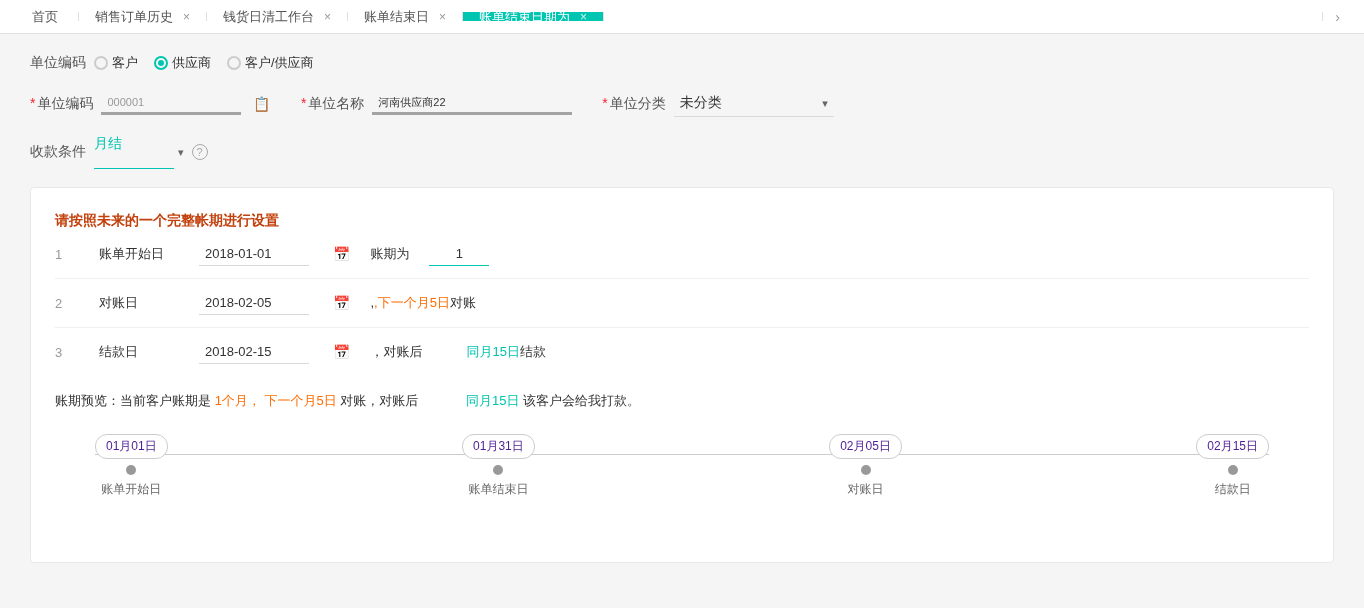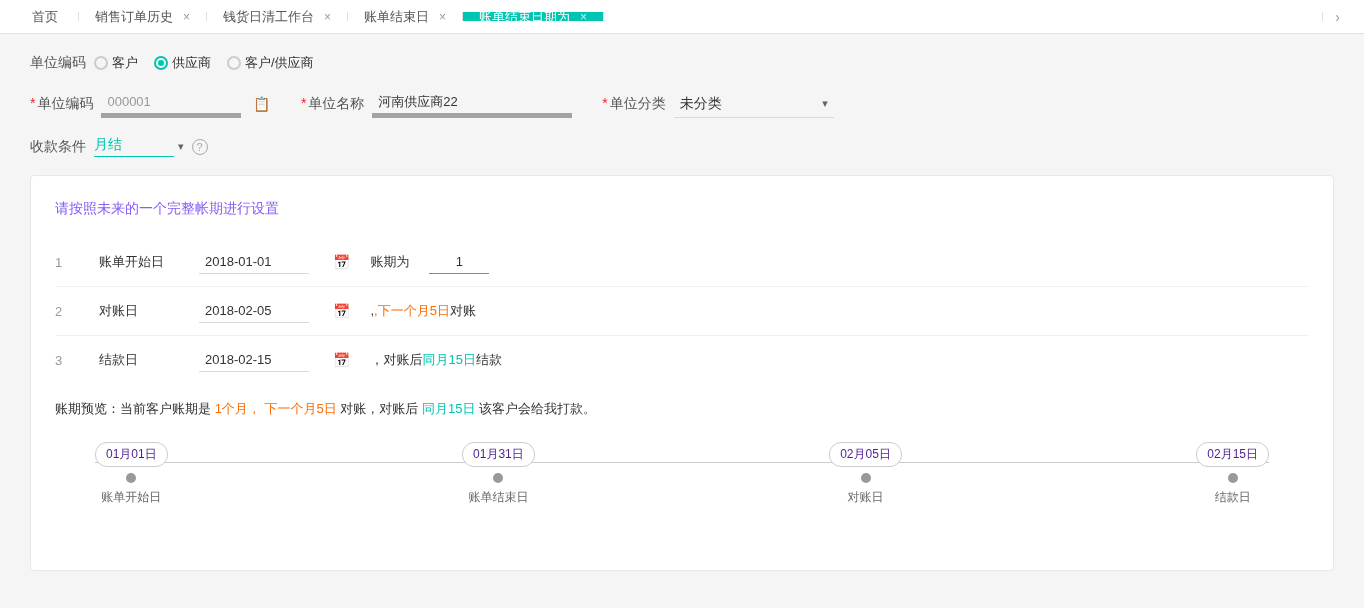--- a/index.html
+++ b/index.html
@@ -117,23 +117,23 @@
       background: #00c5b0;
     }
     .radio-text {
       color: #333;
       font-size: 13px;
     }
 
     
     .input-field {
       border: none;
-      border-bottom: 5px solid #a3a3a3;
+      border-bottom: 3px solid #a3a3a3;
       padding: 4px 6px;
-      font-size: 13px;
+      font-size: 11px;
       outline: none;
       background: transparent;
       color: #333;
       width: 160px;
     }
     .input-field.code-field {
       width: 140px;
       color: #999;
     }
 
@@ -146,21 +146,21 @@
     
     .select-field {
       display: flex;
       align-items: center;
       gap: 4px;
       cursor: pointer;
     }
     .select-value {
       color: #00c5b0;
       border-bottom: 1px solid #00c5b0;
-      padding-bottom: 2px;
+      padding-bottom: 15px;
       min-width: 80px;
     }
     .select-arrow {
       color: #666;
       font-size: 11px;
     }
     .select-normal {
       border-bottom: 1px solid #d9d9d9;
       padding: 4px 6px;
       width: 160px;
@@ -189,23 +189,23 @@
     
     .card {
       background: #fff;
       border: 1px solid #e8e8e8;
       border-radius: 4px;
       padding: 24px;
       margin-top: 4px;
     }
 
     .card-title {
-      color: #8b5cf6;
+      color: #c2410c;
       font-size: 14px;
-      margin-bottom: 20px;
+      font-weight: bold;
     }
 
     
     .steps-table {
       width: 100%;
     }
     .step-row {
       display: flex;
       align-items: center;
       padding: 12px 0;
@@ -239,20 +239,21 @@
       color: #333;
       font-size: 13px;
     }
     .highlight-orange {
       color: #ff6b00;
       font-weight: 500;
     }
     .highlight-teal {
       color: #00c5b0;
       font-weight: 500;
+      margin-left: 44px;
     }
     .period-input {
       border: none;
       border-bottom: 1px solid #00c5b0;
       padding: 4px 6px;
       font-size: 13px;
       color: #333;
       width: 60px;
       outline: none;
       background: transparent;

